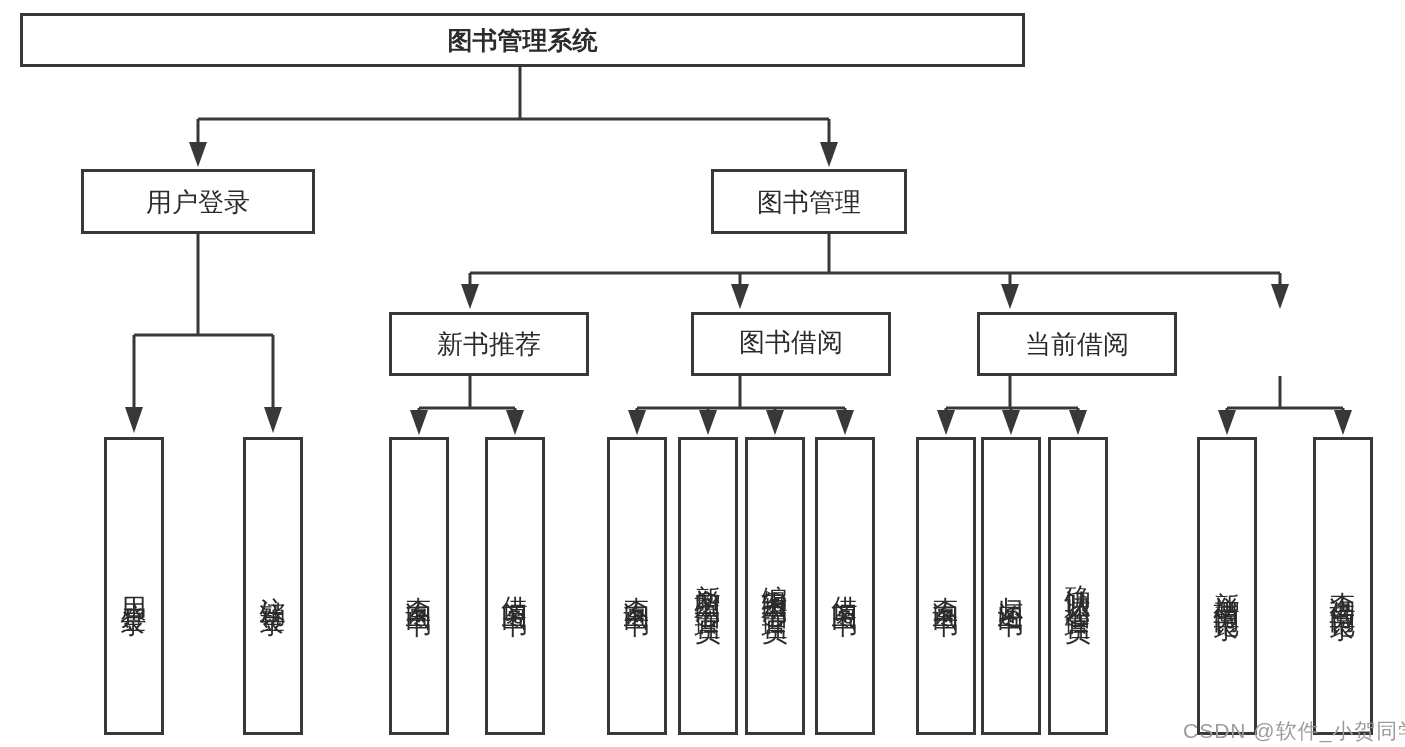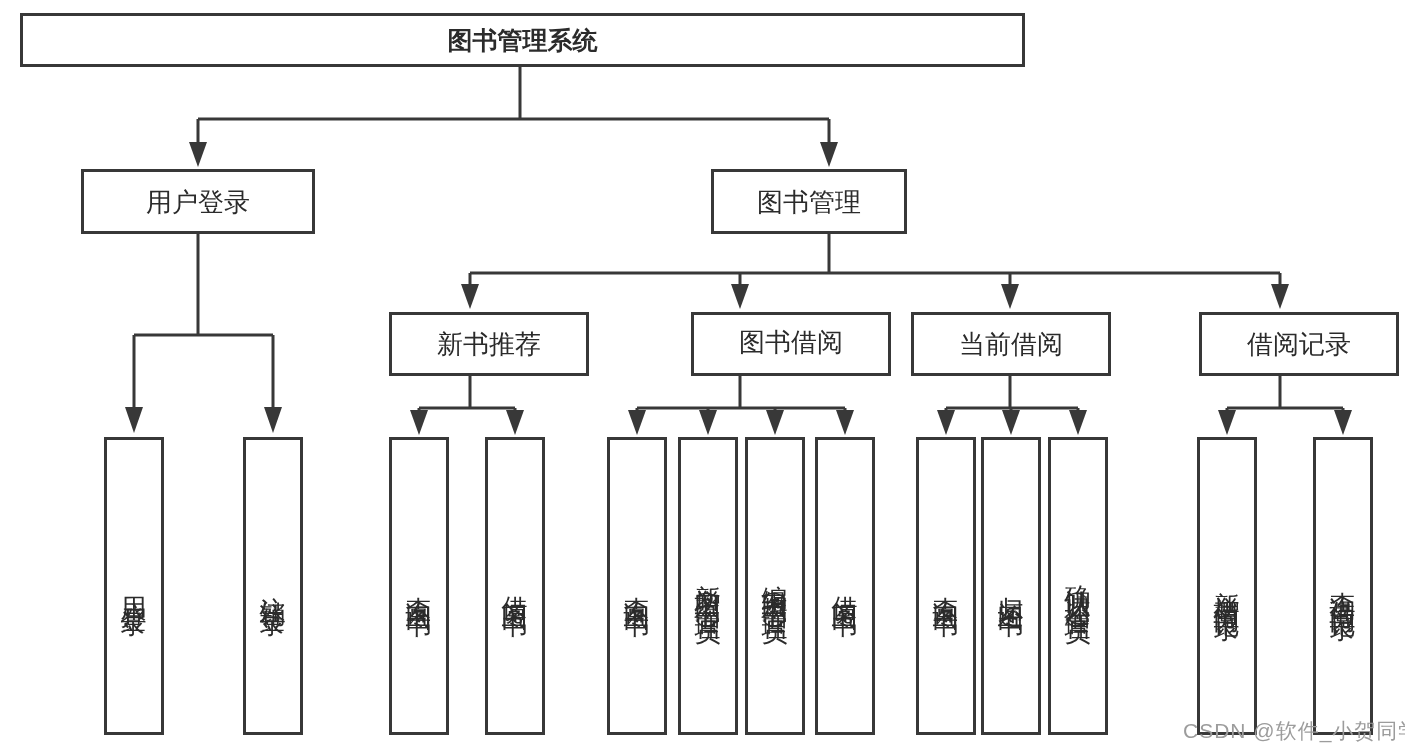--- a/index.html
+++ b/index.html
@@ -57,21 +57,21 @@
     white-space: normal;
     font-size: 26px;
   }
   
   .n-root   { left: 20px;   top: 13px;  width: 1005px; height: 54px; font-weight: bold; }
   .n-user   { left: 81px;   top: 169px; width: 234px;  height: 65px; }
   .n-mgmt   { left: 711px;  top: 169px; width: 196px;  height: 65px; }
   .n-l3     { top: 312px; height: 64px; width: 200px; margin-left: 27px; }
   .n-newrec { left: 362px; }
   .n-borrow { left: 664px; font-family: Liberation Mono, monospace; }
-  .n-current{ left: 884px; }
+  .n-current{ left: 950px; }
   .n-records{ left: 1172px; }
   .n-leaf   { top: 437px; height: 298px; width: 60px; }
   .lf-1  { left: 104px; }
   .lf-2  { left: 243px; }
   .lf-3  { left: 389px; }
   .lf-4  { left: 485px; }
   .lf-5  { left: 607px; }
   .lf-6  { left: 678px; }
   .lf-7  { left: 745px; }
   .lf-8  { left: 815px; }
@@ -140,21 +140,20 @@
   </svg>
 
   <div class="node root n-root">图书管理系统</div>
 
   <div class="node n-user">用户登录</div>
   <div class="node n-mgmt">图书管理</div>
 
   <div class="node n-l3 n-newrec">新书推荐</div>
   <div class="node n-l3 n-borrow">图书借阅</div>
   <div class="node n-l3 n-current">当前借阅</div>
-  <div class="node n-l3 n-records">借阅记录</div>
 
   <div class="node leaf n-leaf lf-1">用户登录</div>
   <div class="node leaf n-leaf lf-2">注销登录</div>
 
   <div class="node leaf n-leaf lf-3">查询图书</div>
   <div class="node leaf n-leaf lf-4">借阅图书</div>
 
   <div class="node leaf n-leaf lf-5">查询图书</div>
   <div class="node leaf n-leaf lf-6">新增图书（管理员）</div>
   <div class="node leaf n-leaf lf-7">编辑图书（管理员）</div>

